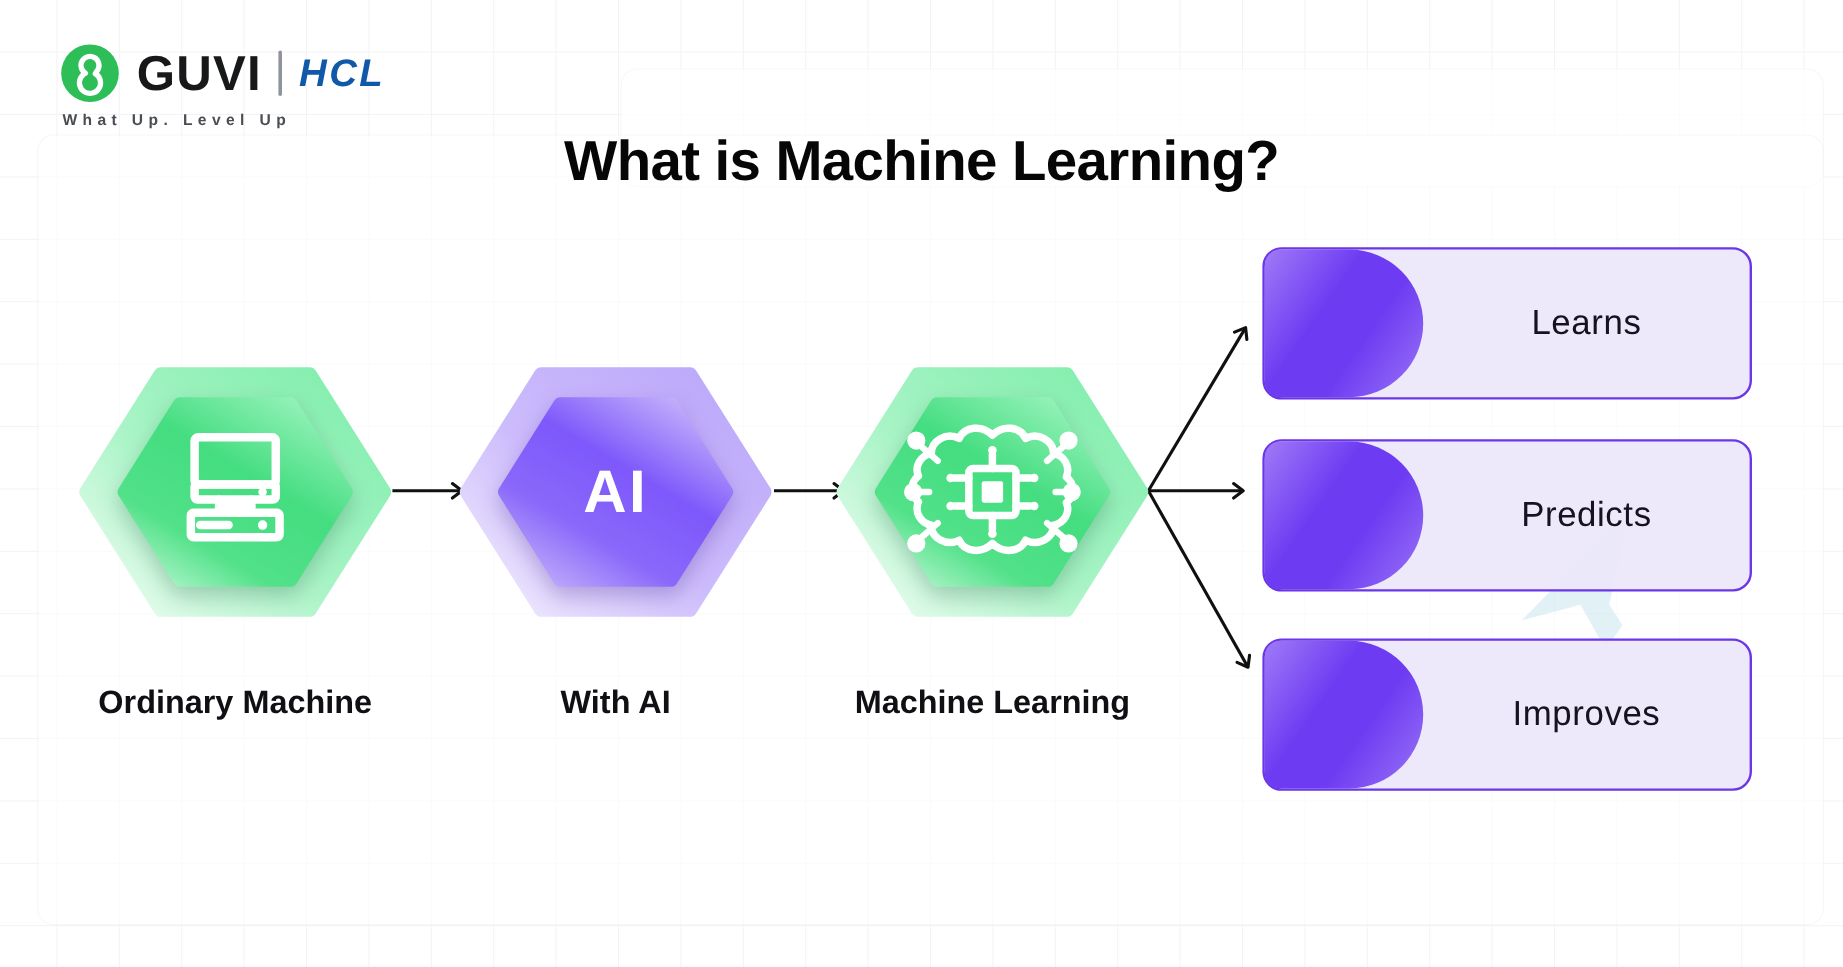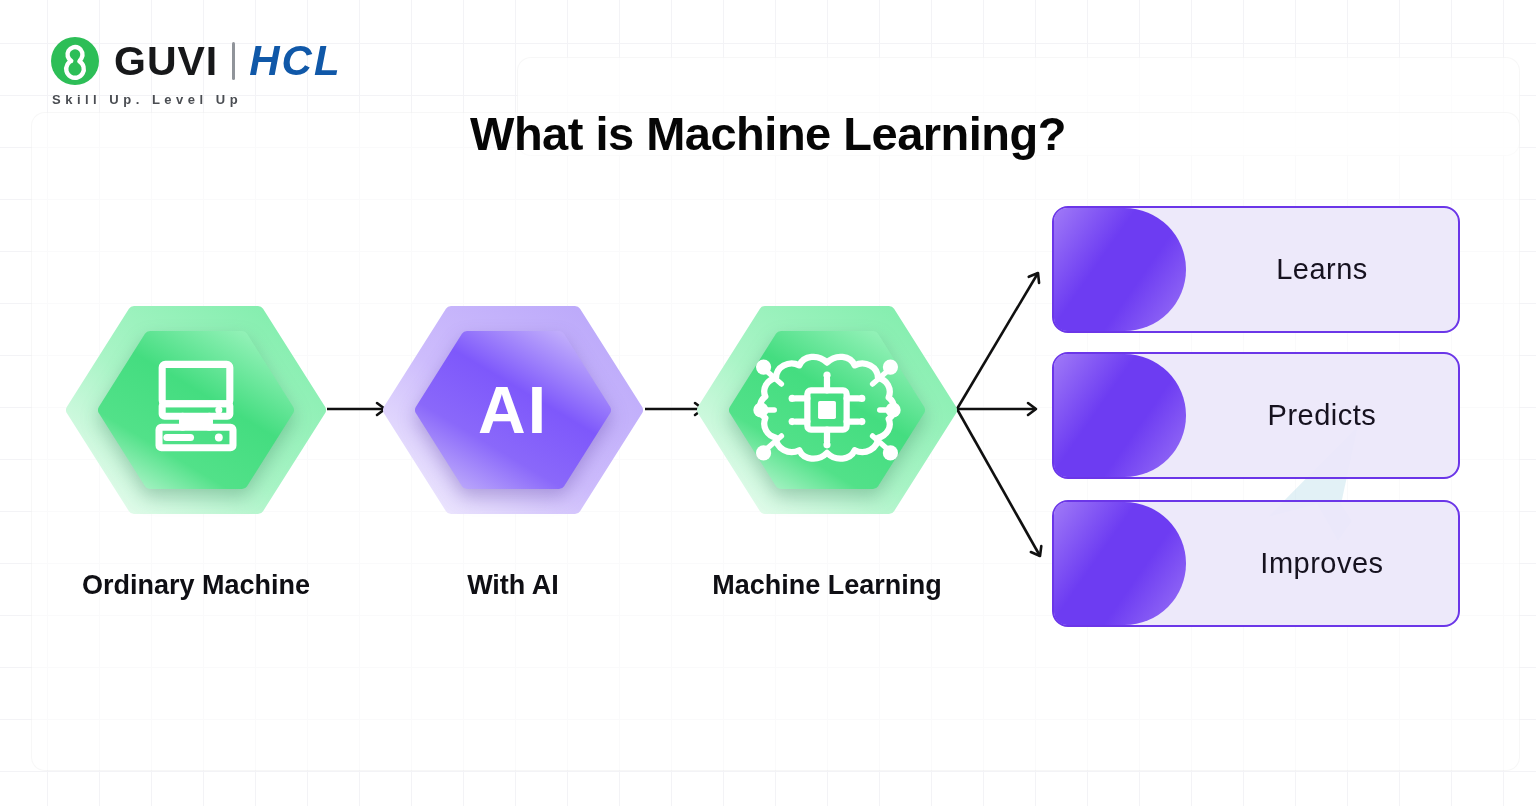--- a/index.html
+++ b/index.html
@@ -19,30 +19,30 @@
   .deco-card.a{left:517px;top:57px;width:1001px;height:97px;}
   .deco-card.b{left:31px;top:112px;width:1487px;height:657px;background:rgba(255,255,255,0.55);}
   
   .deco-plane{position:absolute;left:0;top:0;z-index:2;}
 
   
   .logo{position:absolute;left:50px;top:36px;display:flex;align-items:center;gap:14px;z-index:5;}
   .logo-circle{width:50px;height:50px;flex:0 0 auto;}
   .brand{font-size:41px;font-weight:bold;letter-spacing:1px;color:#17181a;}
   .logo-divider{width:3px;height:38px;background:#90949a;border-radius:2px;}
-  .partner{font-size:42px;font-weight:bold;font-style:italic;letter-spacing:2px;color:#1058a8;}
+  .partner{font-size:32px;font-weight:bold;font-style:italic;letter-spacing:2px;color:#1058a8;}
   .tagline{position:absolute;left:52px;top:92px;font-size:13px;font-weight:bold;letter-spacing:4.5px;color:#4a4d52;z-index:5;}
 
   
   .title{position:absolute;left:0;top:106px;width:100%;text-align:center;font-size:47px;font-weight:900;letter-spacing:-0.5px;color:#060606;z-index:5;}
 
   
   .hex{position:absolute;width:260px;height:240px;z-index:4;}
   .hex-icon{position:absolute;inset:0;display:flex;align-items:center;justify-content:center;}
-  .ai-text{font-size:66px;font-weight:900;letter-spacing:2px;color:#ffffff;}
+  .ai-text{font-size:50px;font-weight:900;letter-spacing:2px;color:#ffffff;}
 
   
   .step-label{position:absolute;top:570px;width:340px;text-align:center;font-size:27px;font-weight:600;color:#0f0f14;z-index:5;}
 
   
   #arrows{position:absolute;left:0;top:0;z-index:3;}
 
   
   .obox{position:absolute;left:1052px;width:408px;height:127px;border:2px solid #6b36e8;border-radius:16px;
         background:rgba(236,231,250,0.92);box-sizing:border-box;z-index:4;}
@@ -67,21 +67,21 @@
   <div class="logo">
     <svg class="logo-circle" viewBox="0 0 50 50">
       <circle cx="25" cy="25" r="24" fill="#2dbe57"></circle>
       <circle cx="25" cy="18.5" r="7.5" fill="none" stroke="#ffffff" stroke-width="4.4" stroke-linecap="round" stroke-dasharray="37 11" transform="rotate(120 25 18.5)"></circle>
       <circle cx="25" cy="33" r="8.8" fill="none" stroke="#ffffff" stroke-width="4.4" stroke-linecap="round" stroke-dasharray="44 12" transform="rotate(-60 25 33)"></circle>
     </svg>
     <span class="brand">GUVI</span>
     <span class="logo-divider"></span>
     <span class="partner">HCL</span>
   </div>
-  <div class="tagline">Skill Up. Level Up</div>
+  <div class="tagline">What Up. Level Up</div>
 
   <div class="title">What is Machine Learning?</div>
 
   <svg id="arrows" width="1536" height="806">
     <defs>
       <marker id="ah" markerUnits="userSpaceOnUse" markerWidth="18" markerHeight="18" refX="11" refY="8" orient="auto">
         <path d="M3,2 L11,8 L3,14" fill="none" stroke="#101010" stroke-width="2.6" stroke-linecap="round" stroke-linejoin="round"></path>
       </marker>
     </defs>
     <line x1="327" y1="409" x2="385" y2="409" stroke="#101010" stroke-width="2.6" marker-end="url(#ah)"></line>
@@ -199,22 +199,22 @@
   </div>
 
   <div class="step-label" style="left:26px;">Ordinary Machine</div>
   <div class="step-label" style="left:657px;">Machine Learning</div>
   <div class="step-label" style="left:343px;">With AI</div>
 
   <div class="obox" style="top:206px;">
     <div class="blob"></div>
     <div class="olabel">Learns</div>
   </div>
-  <div class="obox" style="top:352px;">
+  <div class="obox" style="top:366px;">
     <div class="blob"></div>
     <div class="olabel">Predicts</div>
   </div>
-  <div class="obox" style="top:500px;">
+  <div class="obox" style="top:532px;">
     <div class="blob"></div>
     <div class="olabel">Improves</div>
   </div>
 
 </div>
 
 </body></html>

